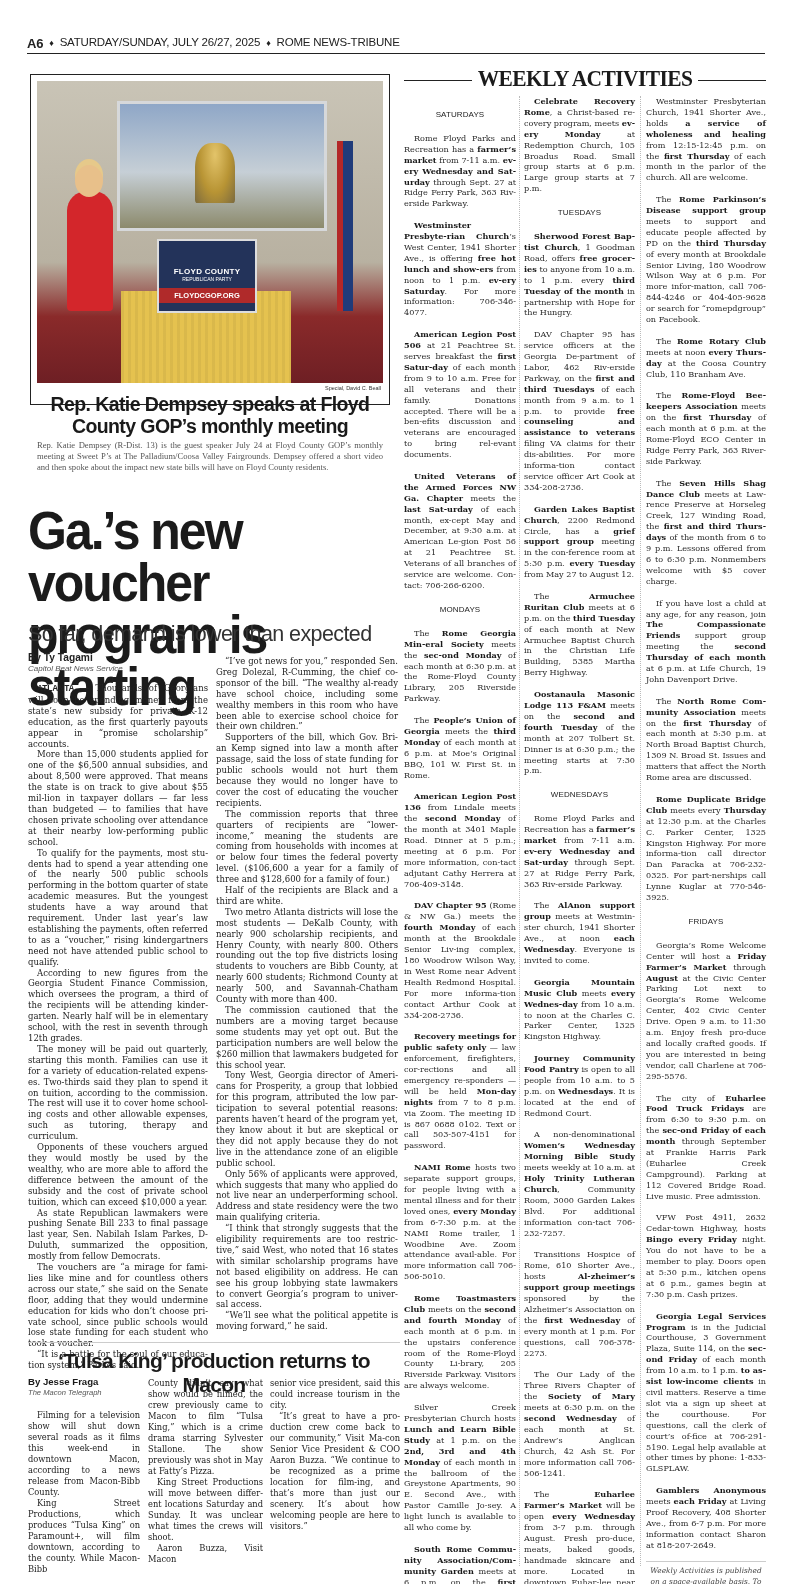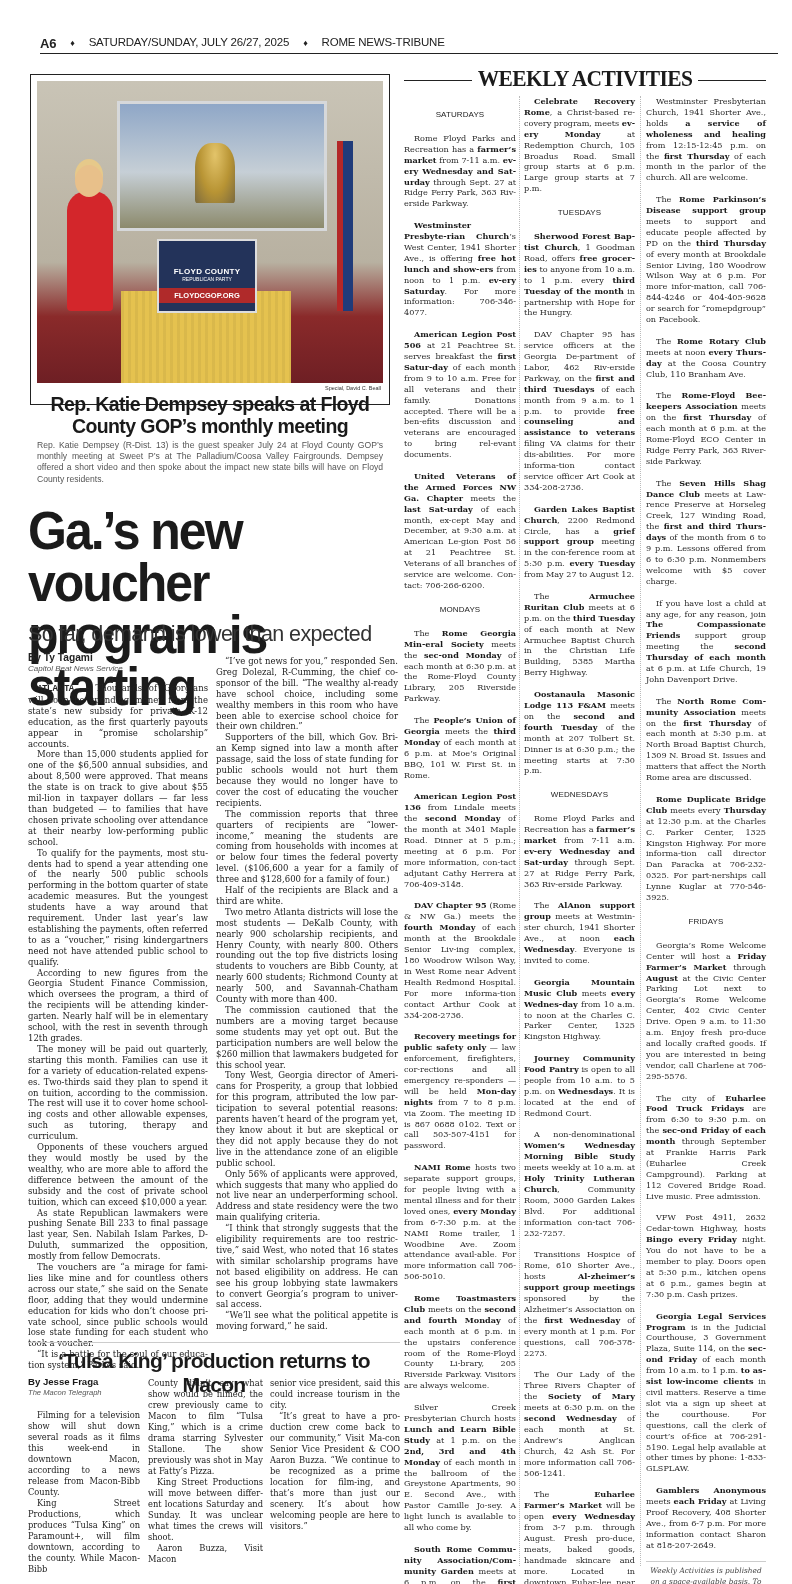--- a/index.html
+++ b/index.html
@@ -1,37 +1,37 @@
 <!DOCTYPE html>
 <html><head>
 <meta charset="utf-8">
 <style>
   * { box-sizing: border-box; margin: 0; padding: 0; }
   html, body { width: 792px; height: 1584px; background: #ffffff; overflow: hidden; }
   body { position: relative; color: #1a1a1a; font-family: "DejaVu Serif", serif; }
-  .folio { position: absolute; left: 27px; top: 36px; width: 738px; height: 18px; border-bottom: 1.5px solid #222; font-family: "Liberation Sans", sans-serif; font-size: 11.5px; color: #222; display: flex; align-items: flex-start; gap: 14px; letter-spacing: -0.2px; margin-left: 13px; }
+  .folio { position: absolute; left: 27px; top: 36px; width: 738px; height: 18px; border-bottom: 1.5px solid #222; font-family: "Liberation Sans", sans-serif; font-size: 11.5px; color: #222; display: flex; align-items: flex-start; gap: 6px; letter-spacing: -0.2px; }
   .folio .page-num { font-weight: bold; font-size: 13px; }
   .folio .dia { font-size: 9px; line-height: 14px; }
 
   
   .photo-box { position: absolute; left: 30px; top: 74px; width: 360px; height: 331px; border: 1.5px solid #222; background: #fff; }
   .photo { position: absolute; left: 6px; top: 6px; width: 346px; height: 302px; overflow: hidden; background: linear-gradient(180deg,#c9c4b6 0%, #b8b1a1 60%, #8a2a2a 78%, #6e1f24 100%); }
   .photo .screen { position: absolute; left: 80px; top: 20px; width: 210px; height: 130px; background: linear-gradient(180deg,#8fa7c7,#c6cfd6 55%,#8c8a6c); border: 3px solid #d6d8da; }
   .photo .dome { position: absolute; left: 158px; top: 62px; width: 40px; height: 60px; background: radial-gradient(ellipse at 50% 20%, #e3c46a 0%, #b89434 55%, #7b6a3f 100%); border-radius: 40% 40% 6% 6%; }
   .photo .lectern { position: absolute; left: 84px; top: 210px; width: 170px; height: 92px; background: #e5c24f; background-image: repeating-linear-gradient(90deg, rgba(0,0,0,0.05) 0 3px, transparent 3px 7px); }
   .photo .sign { position: absolute; left: 120px; top: 158px; width: 100px; height: 74px; background: #23335a; border: 2px solid #ddd; color: #fff; font-family: "Liberation Sans", sans-serif; text-align: center; }
   .photo .sign .s1 { font-size: 8px; font-weight: bold; margin-top: 26px; letter-spacing: 0.3px; }
   .photo .sign .s2 { font-size: 5px; }
   .photo .sign .s3 { background: #b02a2a; font-size: 7.5px; font-weight: bold; margin-top: 6px; padding: 3px 0; }
   .photo .flag { position: absolute; left: 300px; top: 60px; width: 16px; height: 170px; background: linear-gradient(90deg,#b32727 0%,#b32727 40%,#1f3b7a 40%,#1f3b7a 100%); }
   .photo .speaker { position: absolute; left: 30px; top: 110px; width: 46px; height: 120px; background: #d3262b; border-radius: 20px 20px 4px 4px; }
   .photo .head { position: absolute; left: 38px; top: 84px; width: 28px; height: 32px; background: #e8c08a; border-radius: 50%; box-shadow: 0 -6px 0 #e6c98a; }
   .credit { position: absolute; right: 8px; top: 310px; font-family: "Liberation Sans", sans-serif; font-size: 5.5px; color: #333; }
   .photo-head { position: absolute; left: 6px; top: 318px; width: 346px; text-align: center; font-family: "Liberation Sans", sans-serif; font-weight: bold; font-size: 19.5px; line-height: 22px; letter-spacing: -0.6px; color: #1a1a1a; }
-  .cutline { position: absolute; left: 6px; top: 365px; width: 346px; font-family: Liberation Sans, sans-serif; font-size: 8.6px; line-height: 11.2px; color: #555; text-align: justify; }
+  .cutline { position: absolute; left: 6px; top: 365px; width: 346px; font-family: Liberation Serif, serif; font-size: 8.6px; line-height: 11.2px; color: #555; text-align: justify; }
 
   
   .headline { position: absolute; left: 28px; top: 505px; width: 372px; font-family: "Liberation Sans", sans-serif; font-weight: bold; font-size: 50px; line-height: 48px; letter-spacing: -2px; color: #1b1b1b; transform: scaleY(1.08); transform-origin: top left; }
   .deck { position: absolute; left: 28px; top: 622px; width: 372px; font-family: "Liberation Sans", sans-serif; font-size: 21.5px; color: #333; letter-spacing: -0.6px; }
   .byline { position: absolute; left: 28px; top: 652px; font-family: "Liberation Sans", sans-serif; }
   .byline .name { font-weight: bold; font-size: 10.2px; color: #222; }
   .byline .org { font-style: italic; font-size: 8px; color: #555; margin-top: 1px; }
 
   .col { position: absolute; font-size: 8.5px; line-height: 10.9px; text-align: justify; hyphens: manual; color: #222; }
   .col p { text-indent: 9px; }

